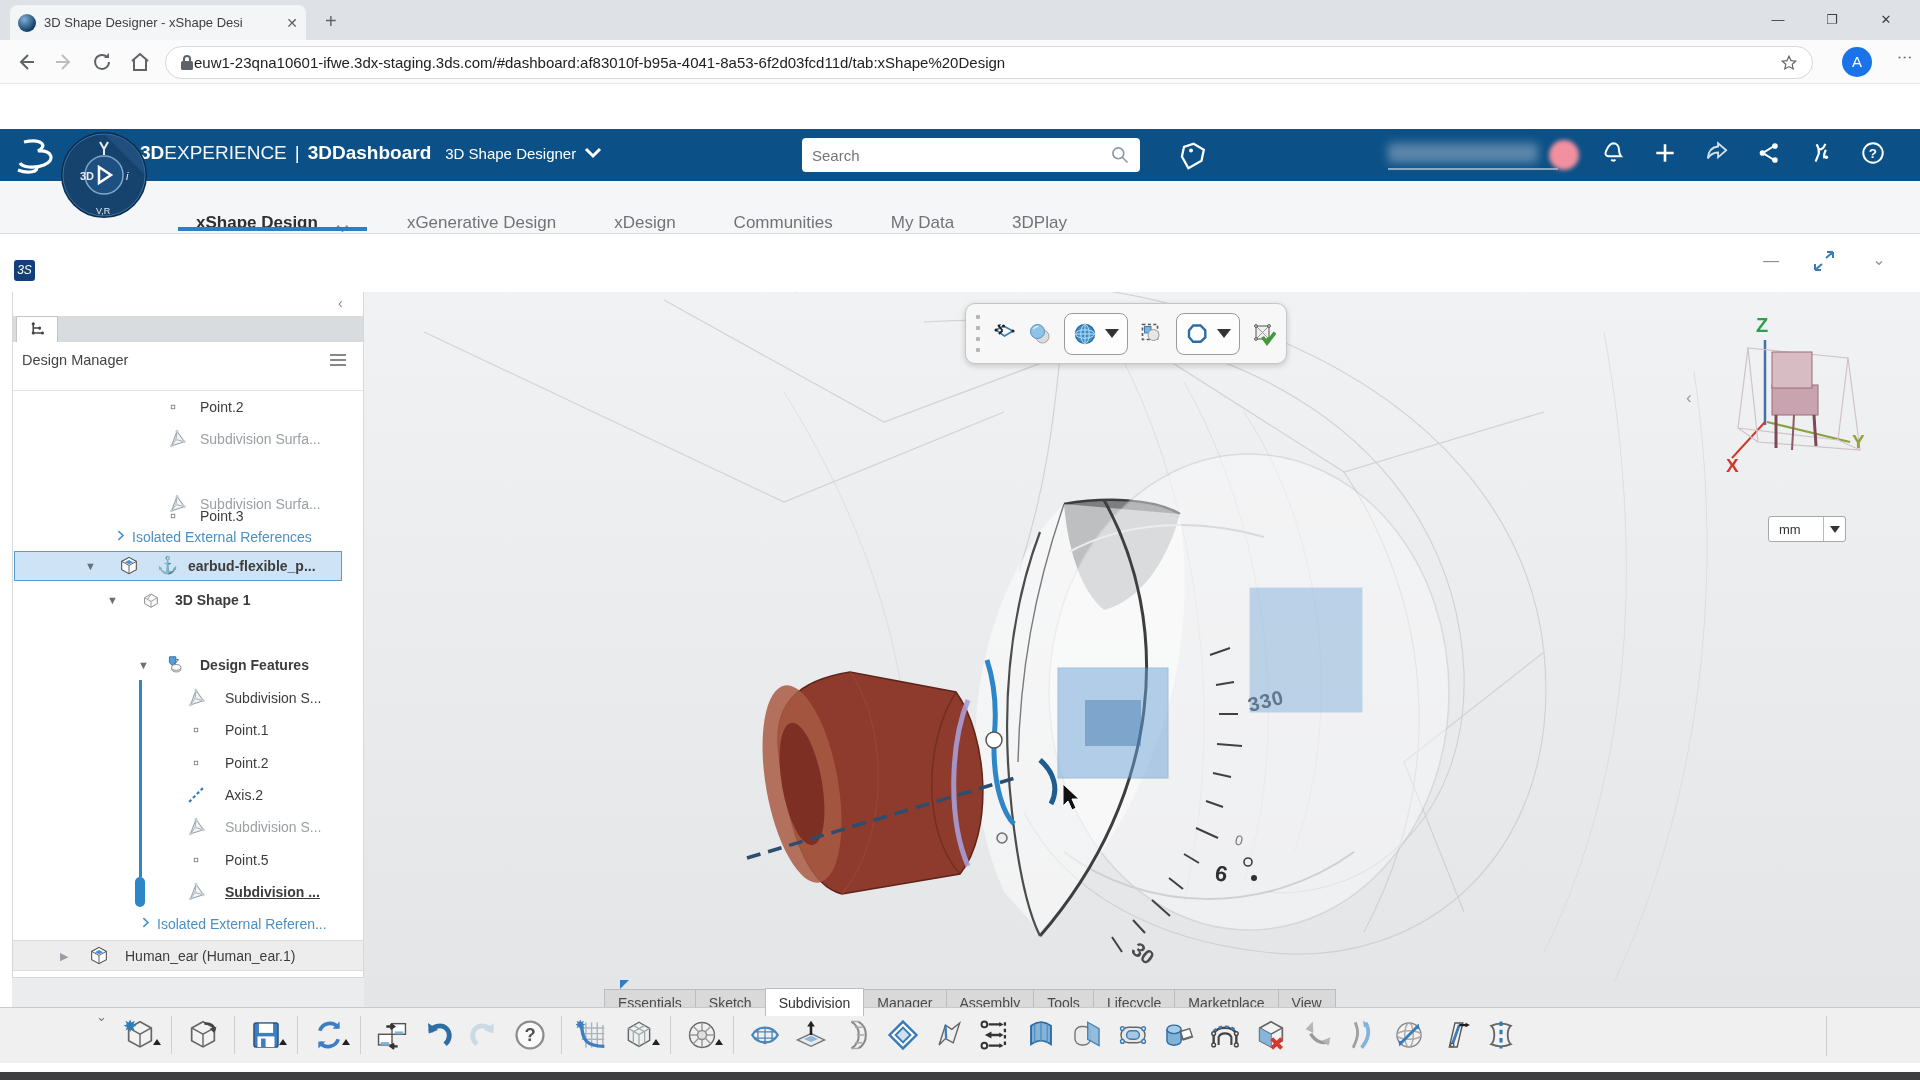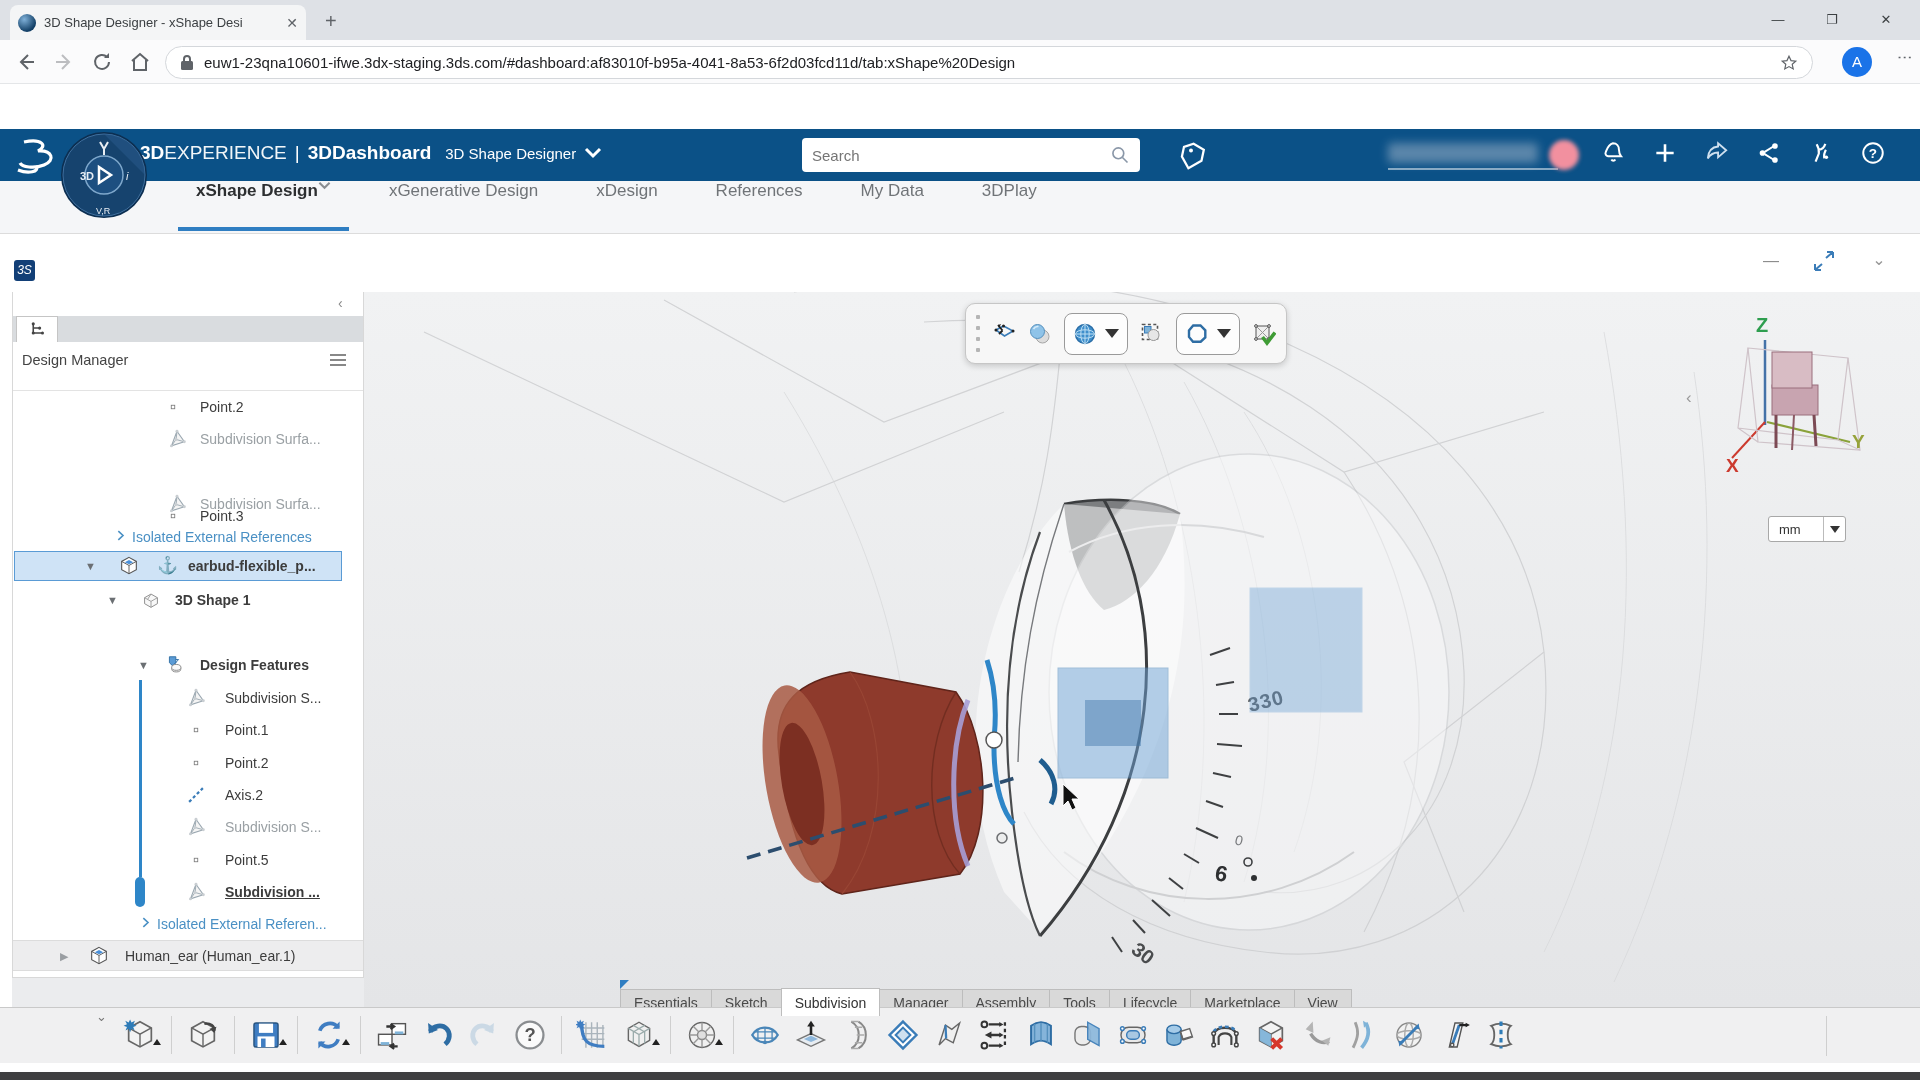--- a/index.html
+++ b/index.html
@@ -10,39 +10,39 @@
 #tabstrip{left:0;top:0;width:1920px;height:40px;background:#dee1e6}
 #btab{left:10px;top:5px;width:296px;height:35px;background:#f4f5f6;border-radius:8px 8px 0 0;display:flex;align-items:center;padding:0 8px;gap:8px}
 #btab .fav{width:18px;height:18px;border-radius:50%;background:radial-gradient(circle at 35% 30%,#7fb0d8,#123f66 70%);flex:0 0 auto}
 #btab .t{font-size:13px;color:#3c4043;white-space:nowrap;overflow:hidden;flex:1}
 .xglyph{color:#5f6368;font-size:14px}
 #newtab{left:325px;top:10px;font-size:20px;color:#5f6368}
 .winbtn{top:10px;width:20px;height:20px;color:#3c4043;font-size:13px;text-align:center;line-height:20px}
 #navrow{left:0;top:40px;width:1920px;height:44px;background:#fbfbfc;border-bottom:1px solid #e4e6e8;display:flex;align-items:center}
 .navic{width:24px;height:24px;margin-left:14px;color:#5f6368}
 .navic.dis{opacity:.4}
-#omni{left:165px;top:46px;width:1648px;height:33px;background:#fff;border:1px solid #d4d7db;border-radius:17px;display:flex;align-items:center;padding:0 14px;gap:10px}
+#omni{left:165px;top:46px;width:1648px;height:33px;background:#fff;border:1px solid #d4d7db;border-radius:17px;display:flex;align-items:center;padding:0 14px;}
 #omni .url{font-size:15px;color:#202124;white-space:nowrap;overflow:hidden;flex:1}
 #avatarA{left:1842px;top:47px;width:30px;height:30px;border-radius:50%;background:#1a73e8;color:#fff;font-size:15px;text-align:center;line-height:30px}
 #dots3{left:1896px;top:50px;color:#5f6368;font-size:15px;letter-spacing:0;writing-mode:vertical-rl}
 
 #bluebar{left:0;top:129px;width:1920px;height:52px;background:#0b5187}
 #brand{left:140px;top:142px;color:#fff;font-size:19px;display:flex;align-items:center;gap:8px;white-space:nowrap}
 #brand b{font-weight:bold}
 #brand .lt{font-weight:normal;opacity:.95}
 #brand .app{font-size:15px;margin-left:6px}
 #searchbox{left:802px;top:138px;width:338px;height:34px;background:#fff;border-radius:4px;display:flex;align-items:center;padding:16px 10px}
 #searchbox input{border:0;outline:0;flex:1;font-size:15px;color:#333;font-family:inherit}
 #hdricons{left:1600px;top:140px;display:flex;gap:26px;align-items:center;color:#fff}
 #userblur{left:1388px;top:143px;width:150px;height:20px;background:#6f93b3;border-radius:3px;filter:blur(5px);opacity:.8}
 #userline{left:1388px;top:168px;width:170px;height:2px;background:rgba(255,255,255,.5)}
 #pinkav{left:1549px;top:140px;width:30px;height:30px;border-radius:50%;background:#f2909f;filter:blur(2px)}
 
 #apptabs{left:0;top:181px;width:1920px;height:52px;background:#f5f6f8;display:flex;align-items:center;padding-left:196px;gap:58px}
-.apptab{font-size:17px;color:#707478;display:flex;align-items:flex-start;gap:0;height:52px;position:relative}
+.apptab{font-size:17px;color:#707478;display:flex;align-items:flex-end;gap:18px;height:52px;position:relative}
 .apptab.act{color:#2d2f31;font-weight:bold}
 .apptab.act:after{content:"";position:absolute;left:-18px;right:-18px;bottom:2px;height:4px;background:#2f7ec2}
 #hamb{left:18px;top:198px;width:24px;height:18px;border-top:3px solid #555;border-bottom:3px solid #555}
 #hamb:before{content:"";position:absolute;left:0;top:5px;width:24px;height:3px;background:#555}
 
 #compassw{left:60px;top:130px;width:88px;height:90px;z-index:5}
 #dslogo{left:12px;top:136px;width:46px;height:40px}
 
 #catiabar{left:0;top:233px;width:1920px;height:59px;background:#fff;border-top:1px solid #dcdcdc}
 #catitle{left:44px;top:264px;font-size:15px;color:#8b8b8b;white-space:nowrap}
@@ -77,21 +77,21 @@
 #flt-handle i{width:4px;height:4px;background:#b5b5b5;border-radius:1px}
 .fltbtn{display:flex;align-items:center;justify-content:center}
 .fltdd{border:1px solid #9a9a9a;border-radius:8px;background:#fdfdfd;height:42px;padding:0 8px;display:flex;align-items:center;gap:8px}
 .ddcaret{width:0;height:0;border-left:7px solid transparent;border-right:7px solid transparent;border-top:9px solid #333}
 
 #mmdd{left:1768px;top:516px;width:78px;height:26px;background:#fff;border:1px solid #a8a8a8;border-radius:3px;display:flex;align-items:center;font-size:13px;color:#333;padding-left:10px}
 #mmdd .sp{flex:1}
 #mmdd .dv{width:22px;height:24px;border-left:1px solid #bbb;display:flex;align-items:center;justify-content:center}
 #vp-collapse{left:1686px;top:388px;color:#9a9a9a;font-size:17px}
 
-#btabs{left:620px;top:980px;height:36px;display:flex;align-items:flex-end}
+#btabs{left:604px;top:980px;height:36px;display:flex;align-items:flex-end}
 .btab{height:27px;background:#d9d9d9;border:1px solid #bdbdbd;border-bottom:0;padding:0 13px;font-size:14px;color:#4a4a4a;display:flex;align-items:center;margin-right:-1px}
 .btab.act{background:#fff;height:28px;color:#333;position:relative;z-index:2}
 #btri{left:620px;top:980px;width:0;height:0;border-left:9px solid #2f7ec2;border-bottom:9px solid transparent}
 
 #toolbar{left:0;top:1007px;width:1920px;height:56px;background:#f0f0f1;border-top:1px solid #c9c9c9;display:flex;align-items:center}
 #tb-collapse{left:96px;top:1009px;color:#777;font-size:13px}
 .tbtn{width:40px;height:44px;display:flex;align-items:center;justify-content:center;position:relative;flex:0 0 auto}
 .tbtn.dd:after{content:"";position:absolute;right:-1px;bottom:12px;border-left:4px solid transparent;border-right:4px solid transparent;border-bottom:6px solid #222}
 .tbtn.dis{opacity:.5}
 .tsep{width:1px;height:38px;background:#cfcfcf;margin:0 5px;flex:0 0 auto}
@@ -233,21 +233,21 @@
           </svg>
         </span>
       </div>
       <div class="apptab">
         <span>xGenerative Design</span>
       </div>
       <div class="apptab">
         <span>xDesign</span>
       </div>
       <div class="apptab">
-        <span>References</span>
+        <span>Communities</span>
       </div>
       <div class="apptab">
         <span>My Data</span>
       </div>
       <div class="apptab">
         <span>3DPlay</span>
       </div>
     </div>
 
   <div id="catiabar" class="abs"></div>

